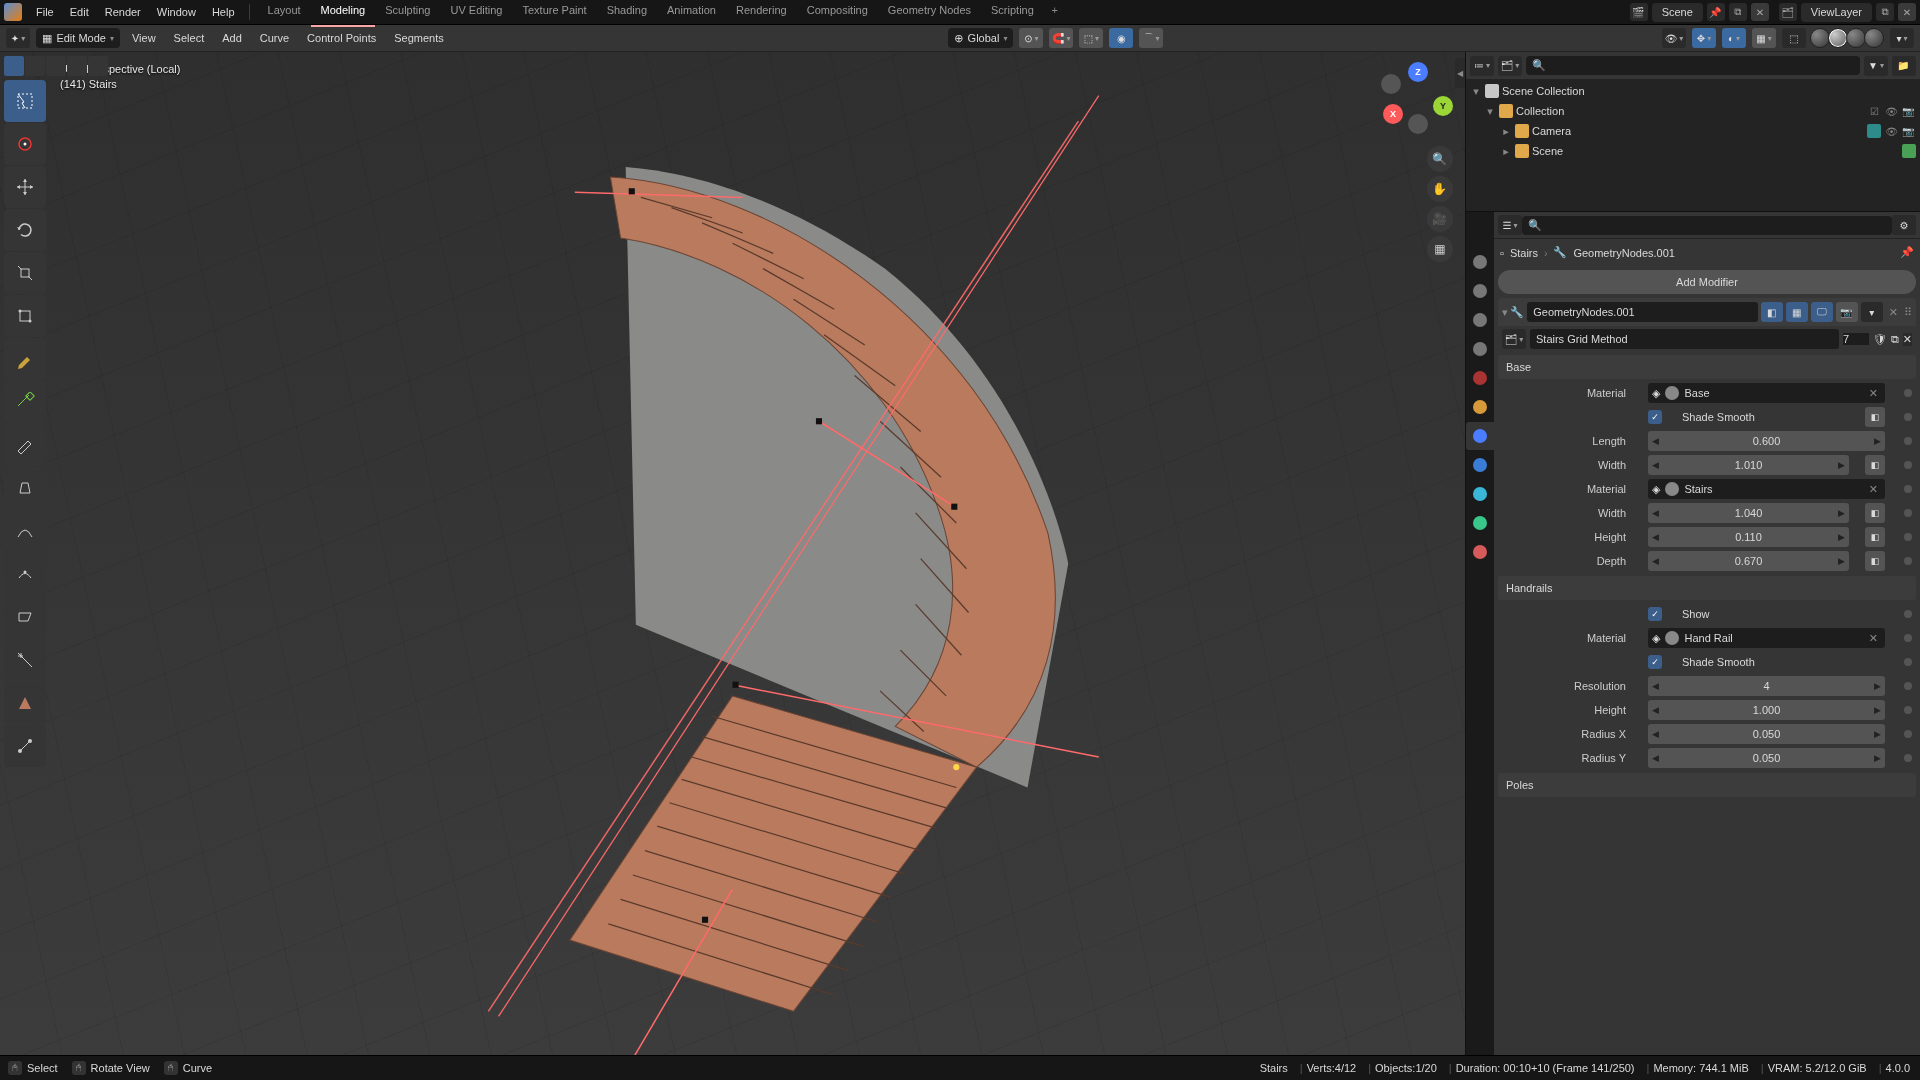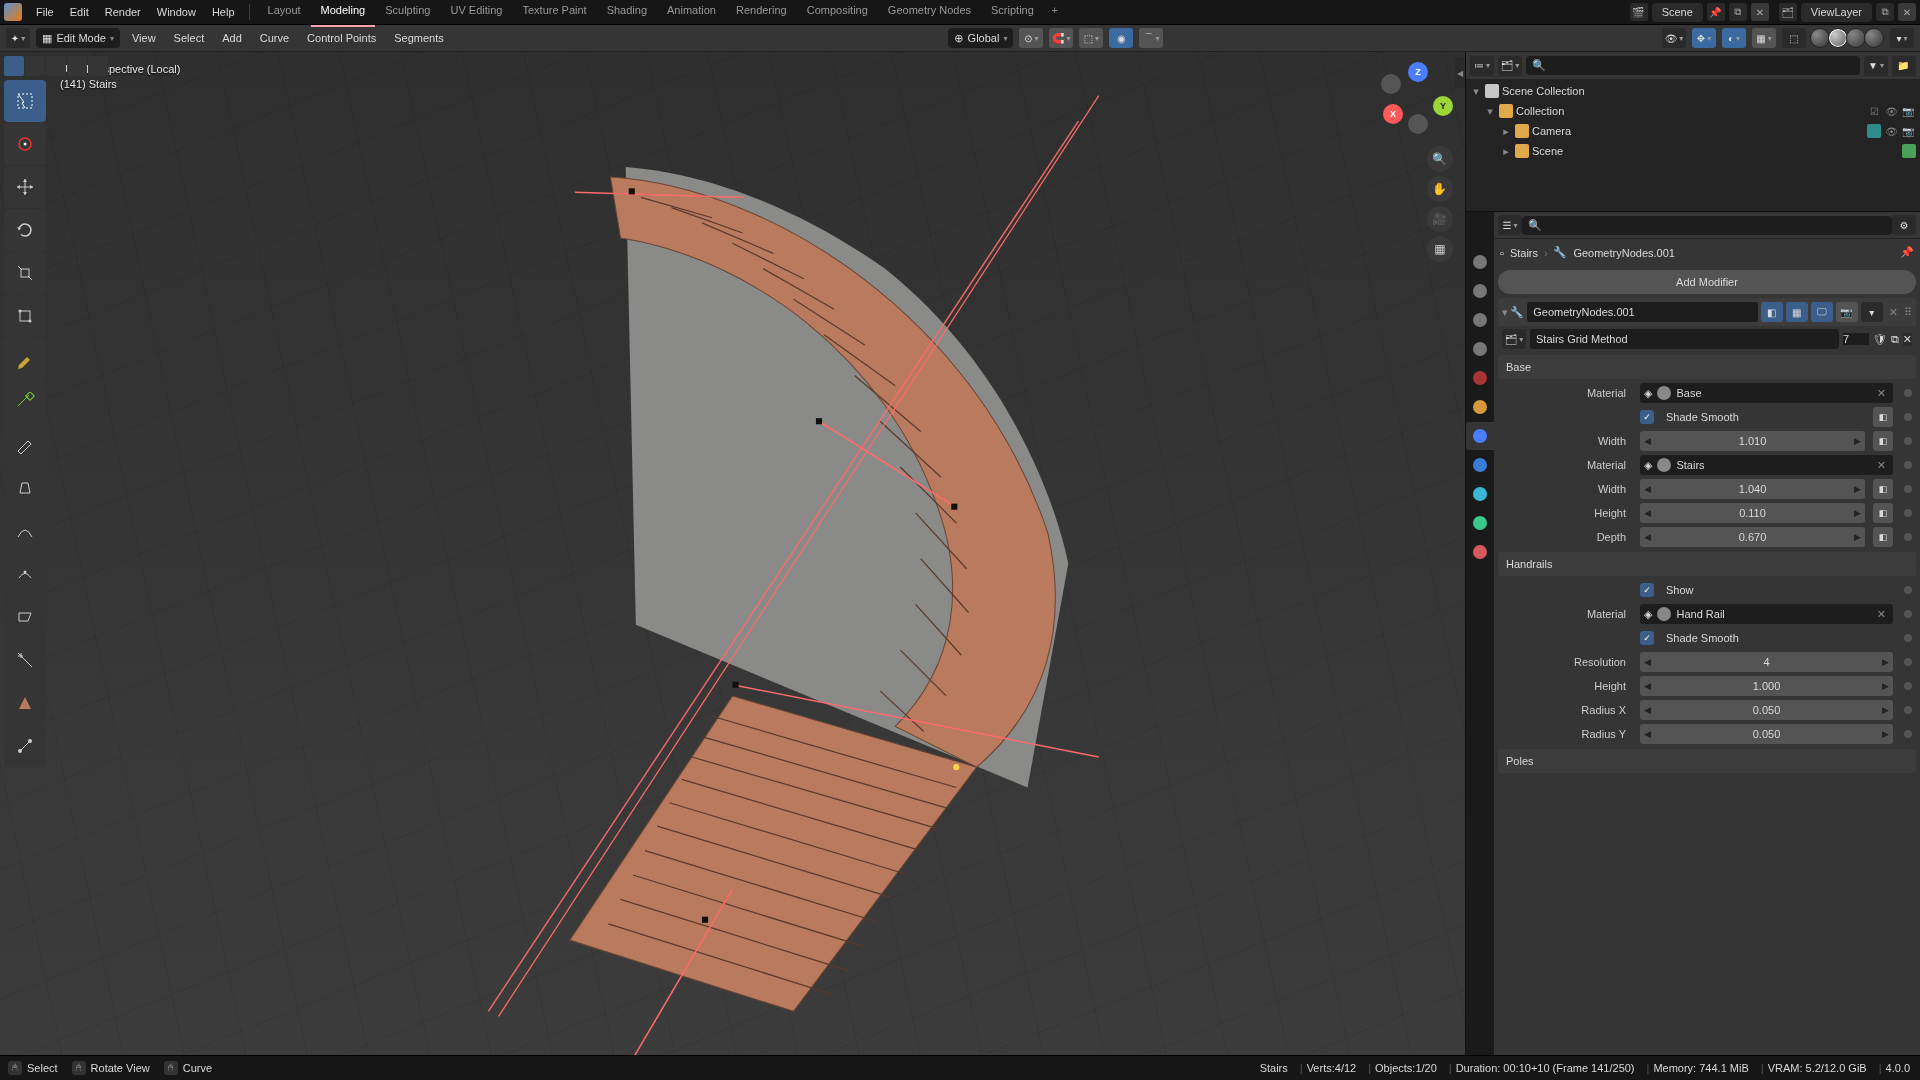--- a/index.html
+++ b/index.html
@@ -89,21 +89,21 @@
 .prop-content{flex:1;overflow-y:auto;padding:0 4px 8px 4px}
 .add-mod{height:24px;background:#545454;border-radius:12px;display:flex;align-items:center;justify-content:center;margin:4px 0}
 .mod-hdr{height:28px;background:#3c3c3c;border-radius:4px 4px 0 0;display:flex;align-items:center;padding:0 4px;gap:3px}
 .mod-hdr .name-field{flex:1;height:20px;background:#1d1d1d;border-radius:3px;padding:0 6px;display:flex;align-items:center}
 .mod-hdr .tg{width:22px;height:20px;background:#545454;border-radius:3px;display:flex;align-items:center;justify-content:center;font-size:10px}
 .mod-hdr .tg.on{background:#3b5e8a}
 .mod-body{background:#353535;border-radius:0 0 4px 4px;padding-bottom:4px}
 .ng-row{height:26px;display:flex;align-items:center;padding:0 4px;gap:4px}
 .ng-row .ng-name{flex:1;height:20px;background:#1d1d1d;border-radius:3px;padding:0 6px;display:flex;align-items:center}
 .prop-section{height:24px;background:#3c3c3c;border-radius:3px;display:flex;align-items:center;padding:0 8px;margin:3px 0 2px 0;font-size:11px}
-.prop-row{height:24px;display:flex;align-items:center;padding:0 4px;gap:8px}
+.prop-row{height:24px;display:flex;align-items:center;padding:0 4px;gap:16px}
 .prop-row .lbl{width:130px;text-align:right;padding-right:6px;color:#ccc}
 .num-field{flex:1;height:20px;background:#545454;border-radius:3px;display:flex;align-items:center;justify-content:center;position:relative}
 .num-field::before,.num-field::after{position:absolute;color:#222;font-size:9px}
 .num-field::before{content:"◀";left:4px}.num-field::after{content:"▶";right:4px}
 .mat-field{flex:1;height:20px;background:#1d1d1d;border-radius:3px;display:flex;align-items:center;padding:0 4px;gap:5px}
 .mat-field .sw{width:14px;height:14px;border-radius:7px;background:#888}
 .mat-field .x{margin-left:auto;color:#888;padding:0 3px}
 .ck{width:14px;height:14px;border-radius:3px;background:#3b5e8a;display:flex;align-items:center;justify-content:center;font-size:9px;color:#fff}
 .trail-btns{display:flex;gap:3px}
 .trail-btns .tb{width:20px;height:20px;background:#545454;border-radius:3px;display:flex;align-items:center;justify-content:center;font-size:9px}
@@ -528,20 +528,25 @@
               <div class="lbl"></div>
               <div class="ck">✓</div>
               <span style="margin-left:4px">Shade Smooth</span>
               <div style="flex:1"></div>
               <div class="trail-btns">
                   <div class="tb">◧</div>
                 </div>
               <div class="decor"></div>
             </div>
             <div class="prop-row">
+              <div class="lbl">Length</div>
+              <div class="num-field">0.600</div>
+              <div class="decor"></div>
+            </div>
+            <div class="prop-row">
               <div class="lbl">Width</div>
               <div class="num-field">1.010</div>
               <div class="trail-btns">
                   <div class="tb">◧</div>
                 </div>
               <div class="decor"></div>
             </div>
 
             <div class="prop-row">
               <div class="lbl">Material</div>

